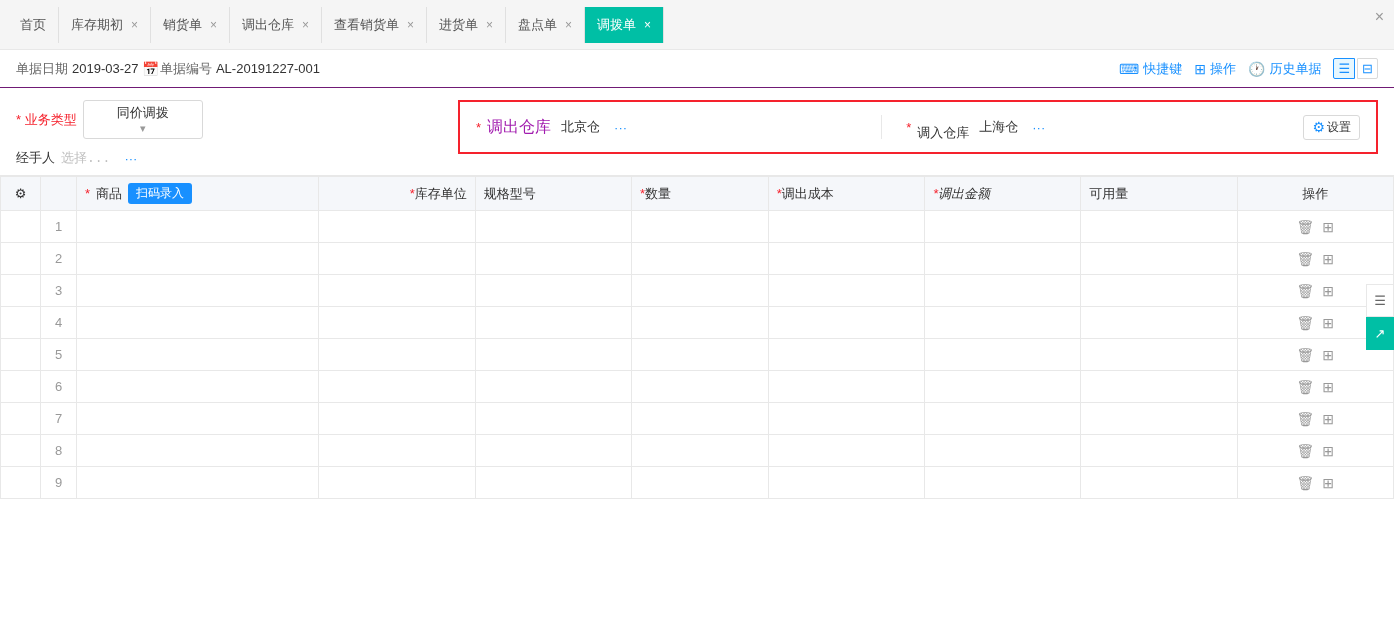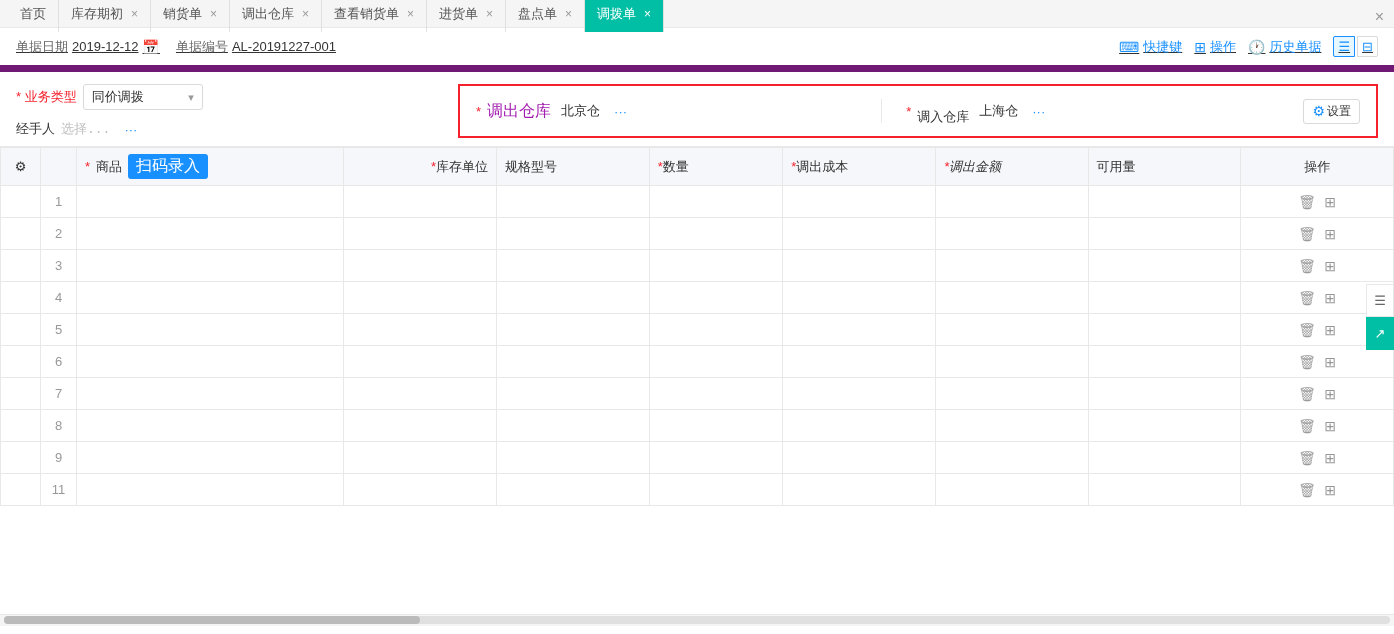--- a/index.html
+++ b/index.html
@@ -4,21 +4,21 @@
   <style>
     * { box-sizing: border-box; margin: 0; padding: 0; }
     body { font-family: -apple-system, BlinkMacSystemFont, 'PingFang SC', 'Microsoft YaHei', sans-serif; font-size: 13px; color: #333; background: #fff; overflow: hidden; }
 
     
     .tab-bar {
       display: flex;
       align-items: center;
       border-bottom: 1px solid #e8e8e8;
       background: #f5f5f5;
-      height: 28px;
+      height: 50px;
       padding: 12px 8px;
       position: relative;
     }
     .tab-item {
       display: flex;
       align-items: center;
       padding: 0 12px;
       height: 36px;
       cursor: pointer;
       font-size: 13px;
@@ -47,23 +47,22 @@
       color: #999;
       cursor: pointer;
     }
 
     
     .toolbar {
       display: flex;
       align-items: center;
       padding: 8px 16px;
       background: #fff;
-      border-bottom: 7px solid #701a75;
-      gap: 16px;
-      text-decoration: underline;
+      border-bottom: 1px solid #701a75;
+      gap: 0;
     }
     .toolbar-item {
       display: flex;
       align-items: center;
       gap: 4px;
       font-size: 13px;
       color: #333;
     }
     .toolbar-label {
       color: #666;
@@ -132,20 +131,21 @@
     .select-box {
       border: 1px solid #d9d9d9;
       border-radius: 3px;
       padding: 3px 8px;
       min-width: 120px;
       display: flex;
       align-items: center;
       justify-content: space-between;
       cursor: pointer;
       background: #fff;
+      flex-direction: column;
     }
     .select-arrow {
       color: #999;
       font-size: 11px;
     }
     .person-field {
       display: flex;
       align-items: center;
       gap: 6px;
     }
@@ -232,21 +232,21 @@
       color: #999;
       cursor: pointer;
       font-size: 14px;
     }
     .scan-btn {
       background: #1890ff;
       color: #fff;
       border: none;
       border-radius: 3px;
       padding: 2px 8px;
-      font-size: 16px;
+      font-size: 12px;
       cursor: pointer;
       white-space: nowrap;
     }
     .th-gear {
       width: 40px;
       text-align: center;
     }
     .col-product { min-width: 120px; }
     .col-unit { min-width: 80px; text-align: right; }
     .col-spec { min-width: 80px; }
@@ -358,21 +358,21 @@
     <span class="tab-close">×</span>
   </div>
   <span class="tab-close-btn">×</span>
 </div>
 
 <div class="main-content">
 
   <div class="toolbar">
     <div class="toolbar-item">
       <span class="toolbar-label">单据日期</span>
-      <span class="toolbar-value">2019-12-12</span>
+      <span class="toolbar-value">2019-03-27</span>
       <span style="color:#1890ff; font-size:14px; cursor:pointer;">📅</span>
     </div>
     <div class="toolbar-item">
       <span class="toolbar-label">单据编号</span>
       <span class="toolbar-value">AL-20191227-001</span>
     </div>
     <div class="toolbar-right">
       <div class="toolbar-right-item">
         <span style="font-size:14px;">⌨</span>
         <span>快捷键</span>
@@ -606,37 +606,20 @@
       <td></td>
       <td></td>
       <td></td>
       <td>
         <div class="op-cell">
           <span class="op-icon">🗑</span>
           <span class="op-icon">⊞</span>
         </div>
       </td>
     </tr>
-          <tr>
-    <td style="text-align:center;"></td>
-    <td class="row-num">11</td>
-    <td></td>
-    <td></td>
-    <td></td>
-    <td></td>
-    <td></td>
-    <td></td>
-    <td></td>
-    <td>
-      <div class="op-cell">
-        <span class="op-icon">🗑</span>
-        <span class="op-icon">⊞</span>
-      </div>
-    </td>
-  </tr>
         </tbody>
     </table>
   </div>
 
   <div class="scrollbar-area">
     <div class="scrollbar-track">
       <div class="scrollbar-thumb"></div>
     </div>
   </div>
 </div>

